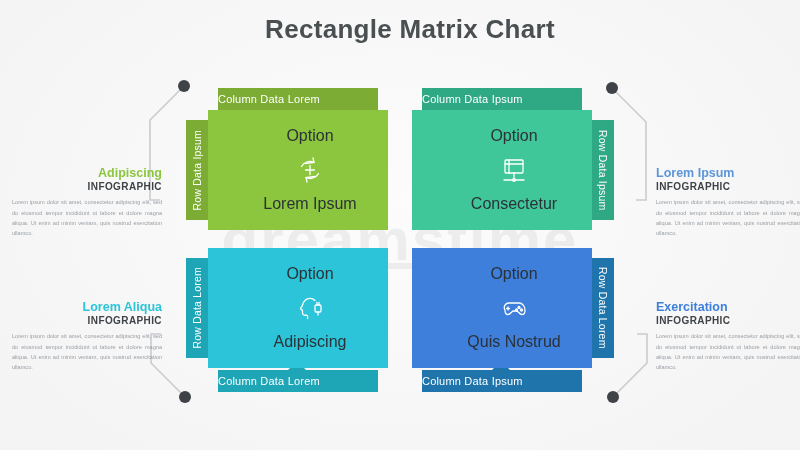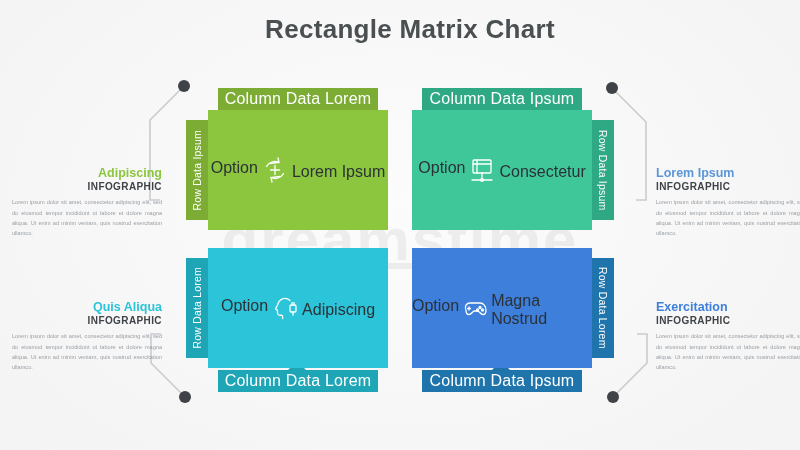--- a/index.html
+++ b/index.html
@@ -44,23 +44,25 @@
     white-space: nowrap;
     text-decoration: underline;
   }
 
   
   .matrix { position: absolute; left: 0; top: 0; width: 800px; height: 450px; }
 
   .panel {
     position: absolute;
     display: flex;
+    flex-direction: column;
     align-items: center;
     justify-content: center;
     color: #2b3137;
+    padding-left: 24px;
   }
   .panel .opt {
     font-size: 16px;
     line-height: 1.1;
     margin-bottom: 4px;
   }
   .panel .sub {
     font-size: 16px;
     line-height: 1.1;
     margin-top: 4px;
@@ -77,23 +79,23 @@
   #p-tr { left: 412px; top: 110px;  width: 180px; height: 120px; background: #3fc79a; }
   #p-bl { left: 208px; top: 248px;  width: 180px; height: 120px; background: #2bc4d8; }
   #p-br { left: 412px; top: 248px;  width: 180px; height: 120px; background: #3d7fdb; }
 
   
   .colbar {
     position: absolute;
     height: 22px;
     display: flex;
     align-items: center;
-    justify-content: center;
+    justify-content: flex-start;
     color: #ffffff;
-    font-size: 16px;
+    font-size: 11px;
     letter-spacing: .2px;
   }
   #cb-tl { left: 218px; top: 88px;  width: 160px; background: #7cac33; }
   #cb-tr { left: 422px; top: 88px;  width: 160px; background: #2fa884; }
   #cb-bl { left: 218px; top: 370px; width: 160px; background: #1ea5b6; }
   #cb-br { left: 422px; top: 370px; width: 160px; background: #1f74ab; }
 
   
   .notch { position: absolute; width: 0; height: 0; }
   #nt-tl { left: 288px; top: 110px; border-left: 9px solid transparent; border-right: 9px solid transparent; border-top: 9px solid #7cac33; }
@@ -281,33 +283,33 @@
       <div class="opt">Option</div>
       <div class="ic">
         <svg viewBox="0 0 32 32" fill="none" stroke="#ffffff" stroke-width="1.3" stroke-linecap="round" stroke-linejoin="round">
           <path d="M11 11h10c3.4 0 6 3.4 6 7.2 0 2.4-1 4.3-3 4.3-1.7 0-2.6-1.3-3.6-2.4-.7-.8-1.4-1.1-2.4-1.1h-2c-1 0-1.7.3-2.4 1.1-1 1.1-1.9 2.4-3.6 2.4-2 0-3-1.9-3-4.3C5 14.4 7.6 11 11 11z"></path>
           <path d="M10 15v3M8.5 16.5h3"></path>
           <circle cx="21" cy="15.5" r="1"></circle>
           <circle cx="23.5" cy="18" r="1"></circle>
           <circle cx="18.5" cy="18" r="1"></circle>
         </svg>
       </div>
-      <div class="sub">Magna Nostrud</div>
+      <div class="sub">Quis Nostrud</div>
     </div>
 
   </div>
 
   <div class="caption right" id="cap-tl">
     <div class="hl">Adipiscing</div>
     <div class="sl">INFOGRAPHIC</div>
     <div class="bd">Lorem ipsum dolor sit amet, consectetur adipiscing elit, sed do eiusmod tempor incididunt ut labore et dolore magna aliqua. Ut enim ad minim veniam, quis nostrud exercitation ullamco.</div>
   </div>
 
   <div class="caption right" id="cap-bl">
-    <div class="hl">Quis Aliqua</div>
+    <div class="hl">Lorem Aliqua</div>
     <div class="sl">INFOGRAPHIC</div>
     <div class="bd">Lorem ipsum dolor sit amet, consectetur adipiscing elit, sed do eiusmod tempor incididunt ut labore et dolore magna aliqua. Ut enim ad minim veniam, quis nostrud exercitation ullamco.</div>
   </div>
 
   <div class="caption" id="cap-tr">
     <div class="hl">Lorem Ipsum</div>
     <div class="sl">INFOGRAPHIC</div>
     <div class="bd">Lorem ipsum dolor sit amet, consectetur adipiscing elit, sed do eiusmod tempor incididunt ut labore et dolore magna aliqua. Ut enim ad minim veniam, quis nostrud exercitation ullamco.</div>
   </div>
 

